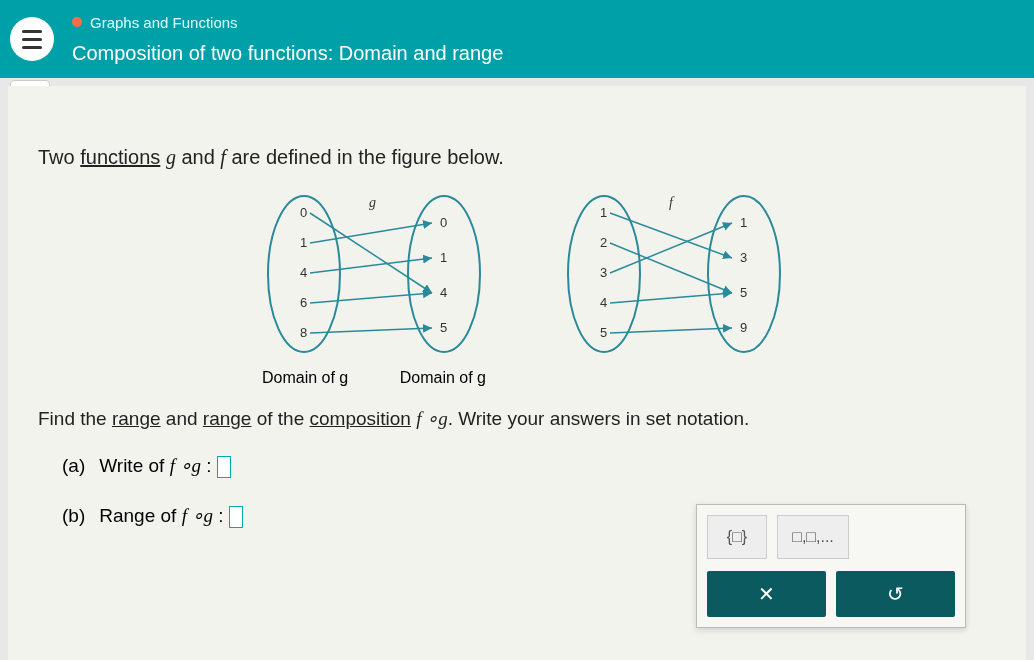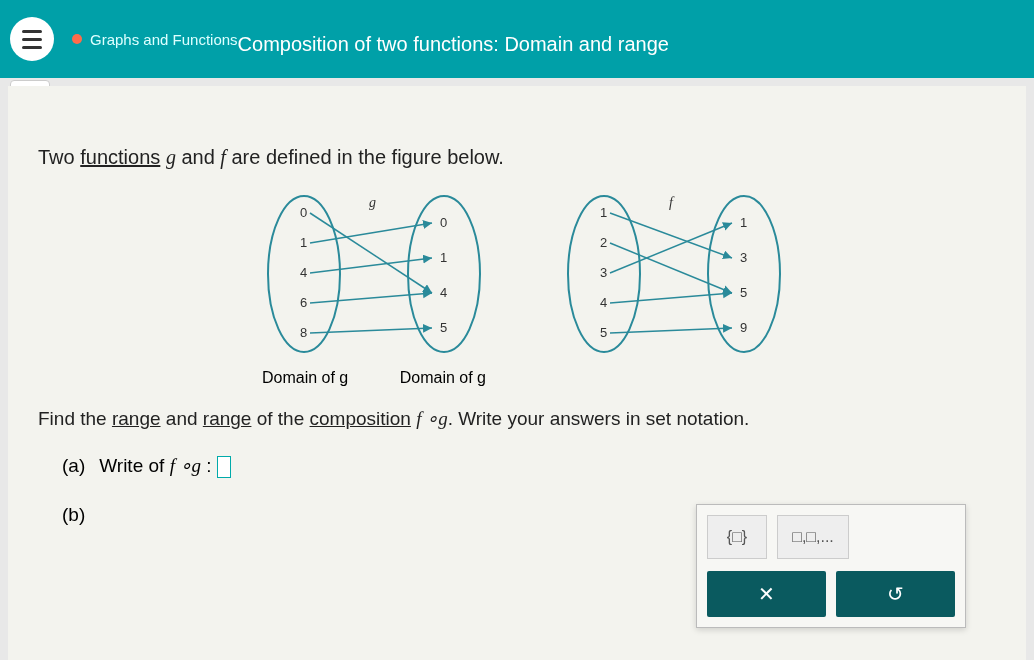--- a/index.html
+++ b/index.html
@@ -23,21 +23,21 @@
     width: 44px; height: 44px;
     background: #fff;
     border-radius: 50%;
     display: flex; flex-direction: column;
     justify-content: center; align-items: center;
     gap: 5px;
     margin-right: 18px;
     flex-shrink: 0;
   }
   .hamburger div { width: 20px; height: 3px; background: #333; border-radius: 2px; }
-  .header-text { display: flex; flex-direction: row; justify-content: center; }
+  .header-text { display: flex; flex-direction: column; justify-content: center; }
   .breadcrumb { font-size: 15px; display: flex; align-items: center; gap: 8px; color: #dff; }
   .dot { width: 10px; height: 10px; border-radius: 50%; background: #ff6b4a; display: inline-block; }
   .page-title { font-size: 20px; margin-top: 11px; color: #fff; }
   .chevron-tab {
     position: absolute;
     top: 80px; left: 10px;
     width: 40px; height: 30px;
     background: #fff;
     border: 1px solid #ccc;
     border-radius: 4px;
@@ -200,20 +200,24 @@
   <div class="parts">
     <div class="part">
       <span>(a)</span>
       <span>
         <span>Write of </span><span class="ital">f ∘g</span><span> : </span>
         <span class="answer-box"></span>
       </span>
     </div>
     <div class="part">
       <span>(b)</span>
+      <span>
+        <span>Range of </span><span class="ital">f ∘g</span><span> : </span>
+        <span class="answer-box"></span>
+      </span>
     </div>
   </div>
 
   <div class="toolbox">
     <div class="tool-row">
       <div class="tool-btn">{□}</div>
       <div class="tool-btn wide">□,□,...</div>
     </div>
     <div class="action-row">
       <div class="action-btn">

